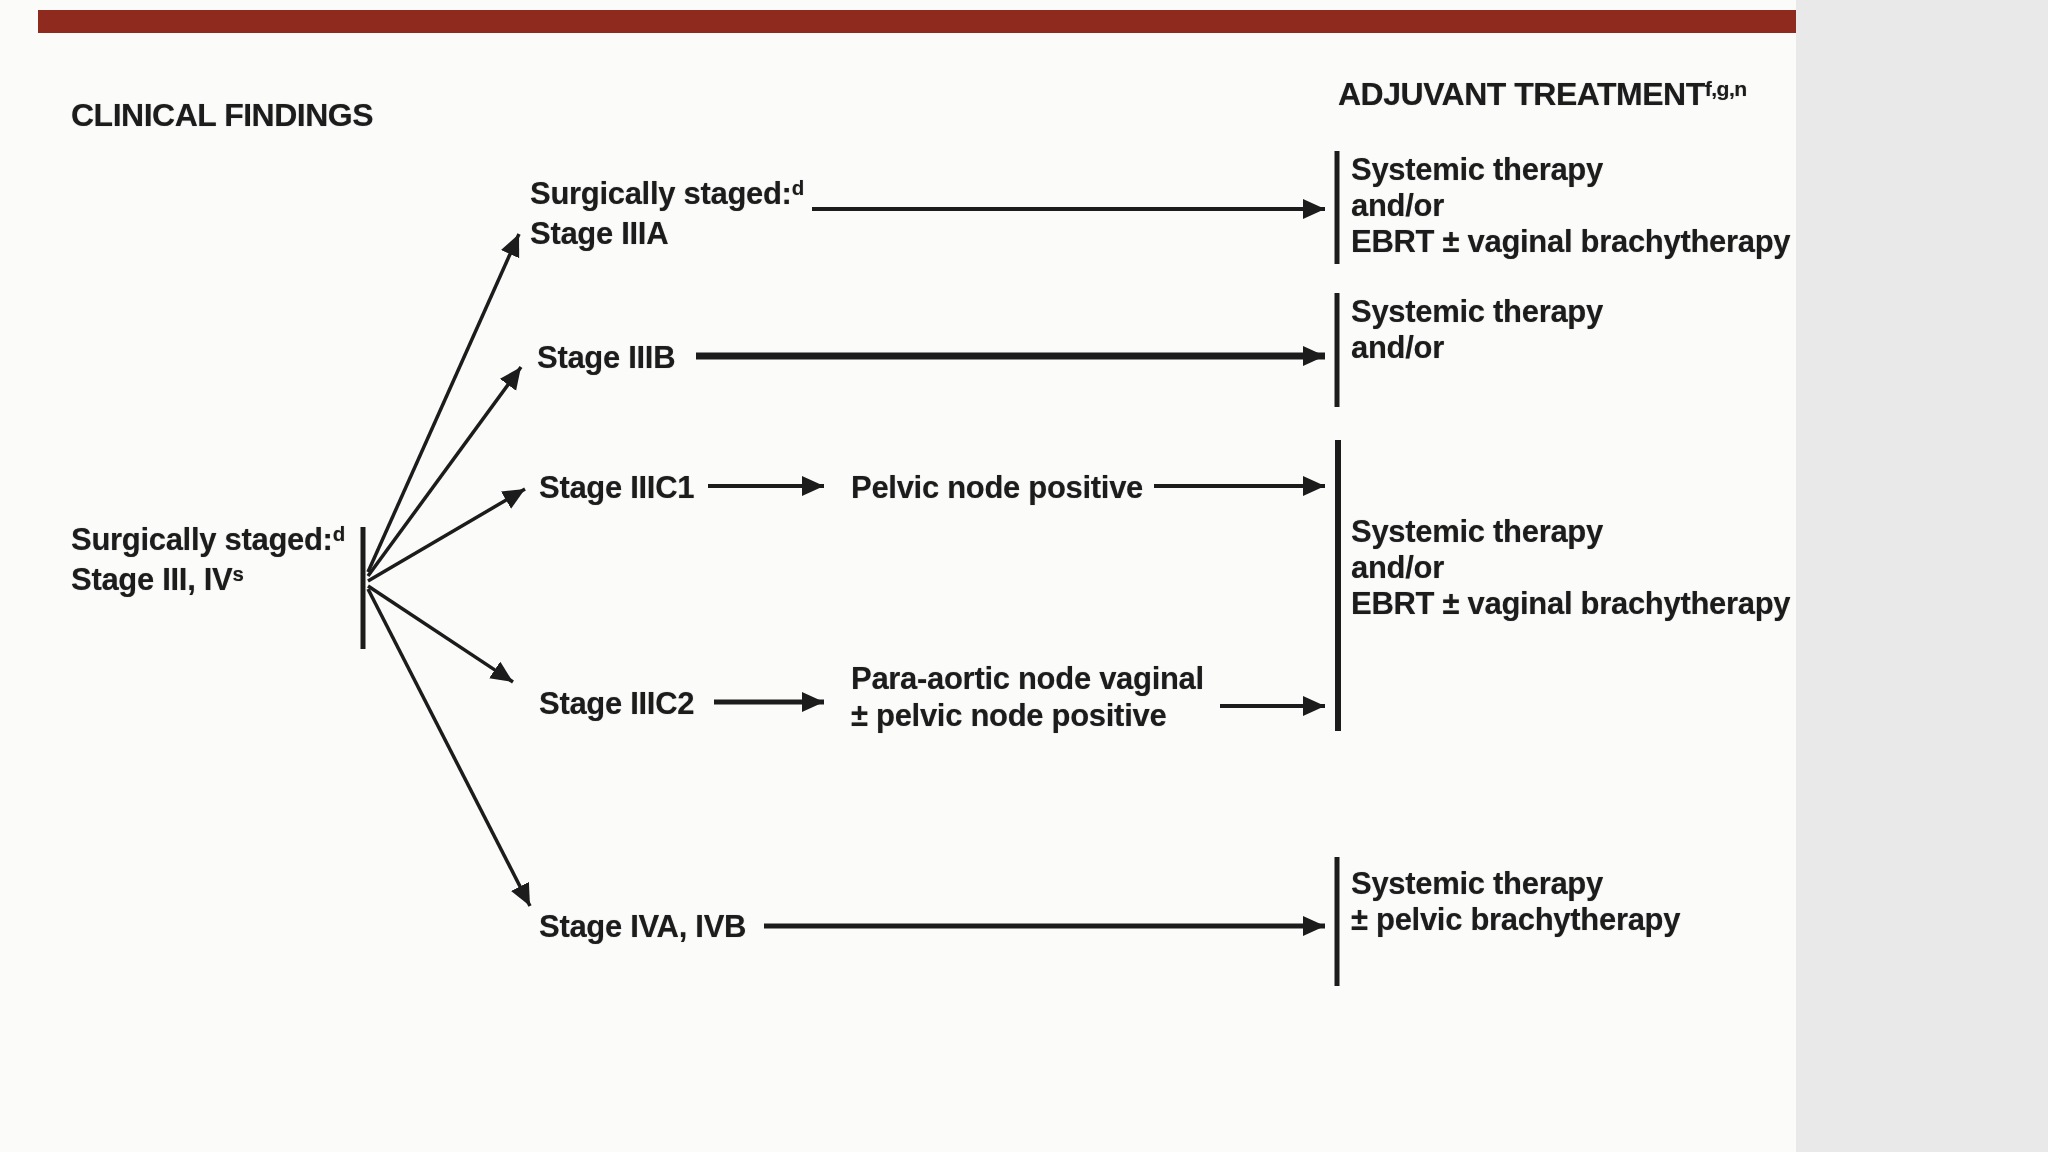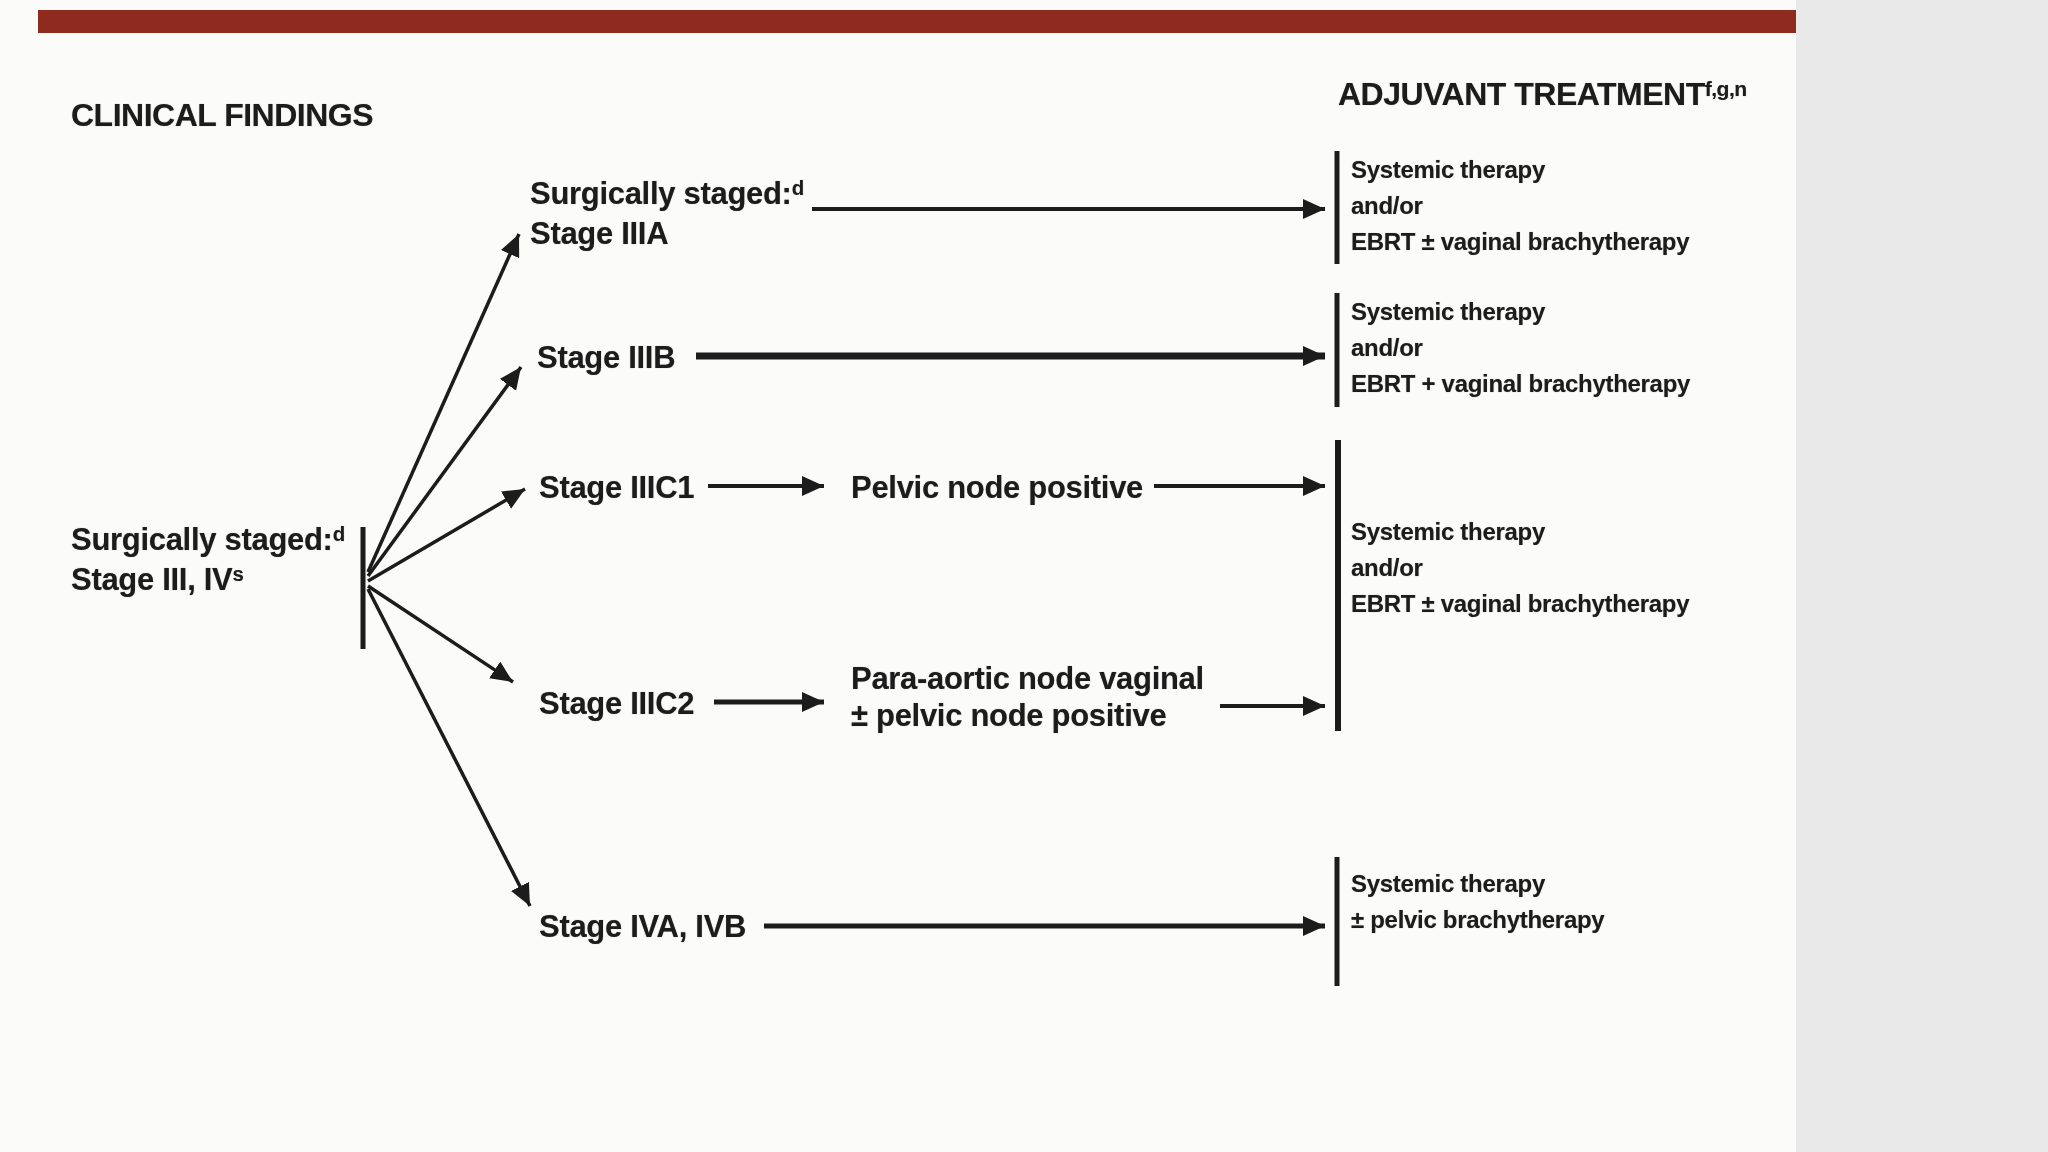--- a/index.html
+++ b/index.html
@@ -20,21 +20,21 @@
   }
   .txt{
     position:absolute;
     font-weight:700;
     color:var(--ink);
     white-space:nowrap;
     text-shadow:0 0 1px rgba(30,30,30,.45);
   }
   .header{font-size:32px;letter-spacing:-0.5px;}
   .node{font-size:31px;line-height:37px;letter-spacing:-0.3px;}
-  .treat{font-size:24px;line-height:36px;letter-spacing:-0.3px;}
+  .treat{font-size:31px;line-height:36px;letter-spacing:-0.3px;}
   sup{font-size:0.66em;vertical-align:baseline;position:relative;top:-0.45em;}
   #topbar{
     position:absolute;left:38px;top:10px;width:1908px;height:23px;
     background:var(--accent-red);
   }
   #diagram-lines{position:absolute;left:0;top:0;}
   #diagram-lines line{stroke:var(--ink);}
   #diagram-lines .bracket{stroke:var(--ink);}
   #ah path{fill:var(--ink);}
   #badge{position:absolute;left:1905px;top:1040px;}
@@ -75,21 +75,20 @@
 
   <div class="txt treat" style="left:1351px;top:152px;">
     <div>Systemic therapy</div>
     <div>and/or</div>
     <div>EBRT ± vaginal brachytherapy</div>
   </div>
 
   <div class="txt treat" style="left:1351px;top:294px;">
     <div>Systemic therapy</div>
     <div>and/or</div>
-    <div>EBRT + vaginal brachytherapy</div>
   </div>
 
   <div class="txt treat" style="left:1351px;top:514px;">
     <div>Systemic therapy</div>
     <div>and/or</div>
     <div>EBRT ± vaginal brachytherapy</div>
   </div>
 
   <div class="txt treat" style="left:1351px;top:866px;">
     <div>Systemic therapy</div>

